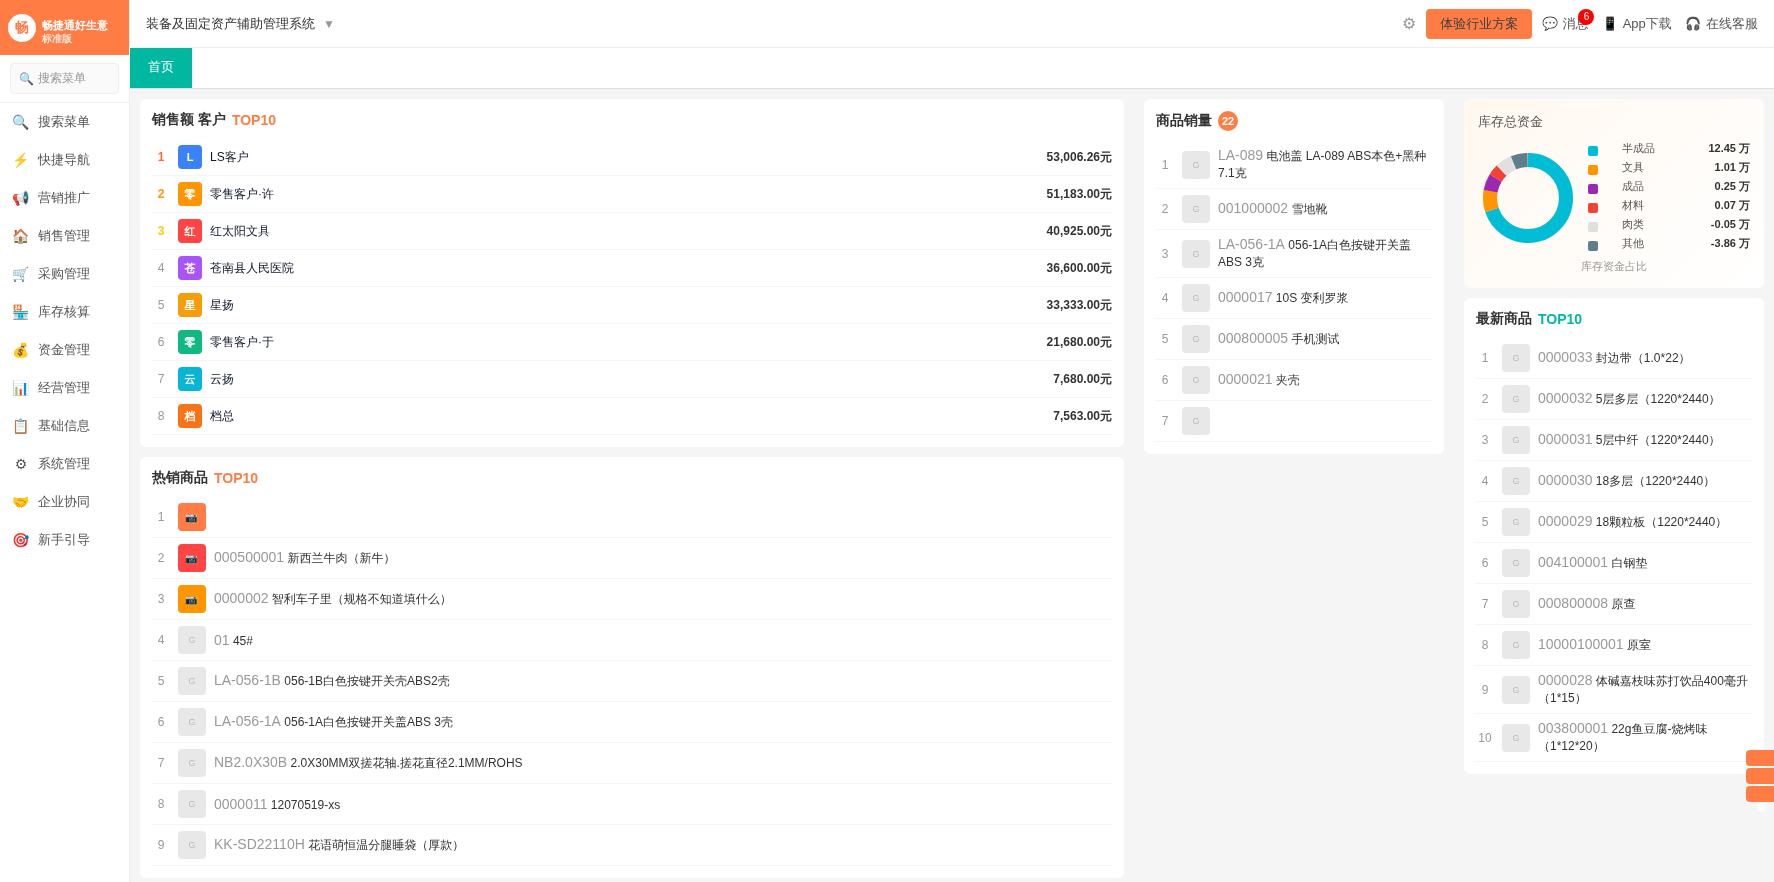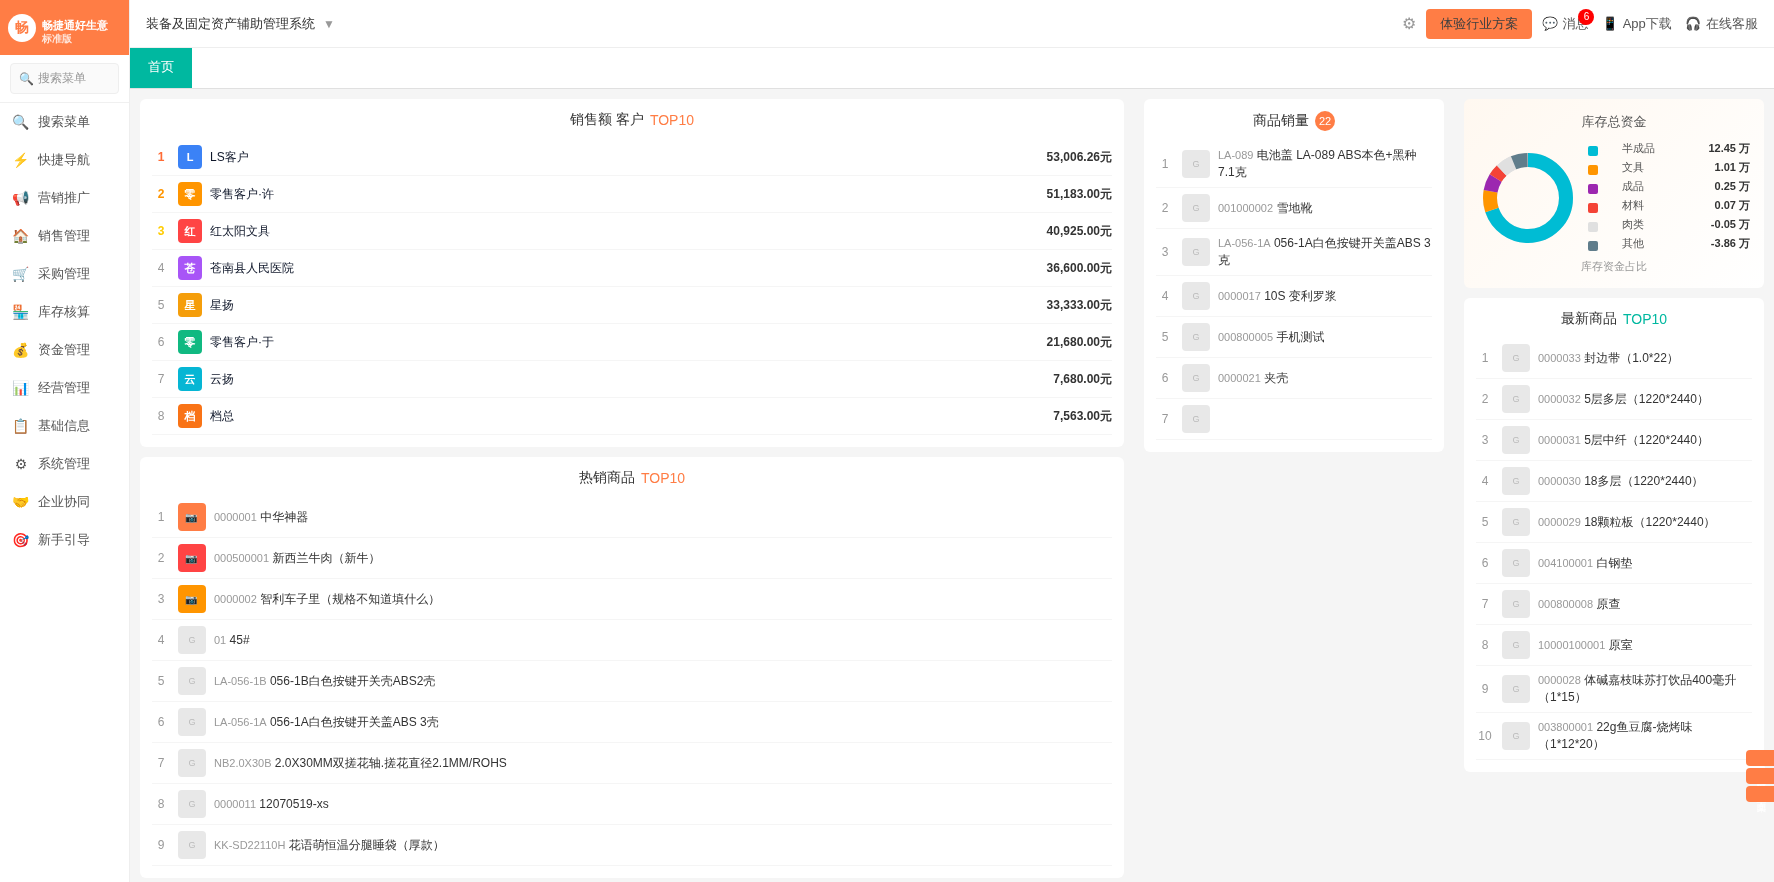--- a/index.html
+++ b/index.html
@@ -218,27 +218,26 @@
       gap: 10px;
     }
 
     .card {
       background: #fff;
       border-radius: 6px;
       padding: 12px;
     }
     .card-title {
       font-size: 14px;
-      font-weight: normal;
+      font-weight: bold;
       color: #333;
       margin-bottom: 10px;
       display: flex;
       align-items: center;
       gap: 6px;
-      justify-content: center;
     }
     .card-title .highlight { color: #ff7d45; }
     .card-title .teal { color: #00b8a0; }
 
     
     .rank-item {
       display: flex;
       align-items: center;
       padding: 6px 0;
       border-bottom: 1px solid #f5f5f5;
@@ -285,29 +284,29 @@
       border-radius: 4px;
       flex-shrink: 0;
       display: flex;
       align-items: center;
       justify-content: center;
       color: #999;
       font-size: 10px;
     }
     .product-thumb.colored { background: #ff7d45; color: #fff; }
     .product-info { flex: 1; font-size: 12px; color: #333; }
-    .product-code { color: #999; font-size: 11px; }
+    .product-code { color: #999; font-size: 14px; }
 
     
     .inventory-card {
       background: linear-gradient(135deg, #fff8f0 0%, #fff 100%);
       border-radius: 6px;
       padding: 14px;
     }
-    .inventory-total-label { font-size: 13px; color: #555; text-align: center; }
+    .inventory-total-label { font-size: 13px; color: #555; }
     .inventory-total-value { font-size: 22px; font-weight: bold; color: #333; text-align: center; }
     .inventory-total-value span { font-size: 14px; color: #999; }
 
     .donut-wrapper {
       display: flex;
       align-items: center;
       gap: 10px;
       margin-top: 10px;
     }
     .donut-chart {
@@ -524,24 +523,20 @@
 
       <div class="card">
         <div class="card-title">
           <span>热销商品</span>
           <span class="highlight">TOP10</span>
         </div>
         <div id="hot-products-bottom-list">
             <div class="product-item">
     <span class="product-rank">1</span>
     <div class="product-thumb colored" style="background:#ff7d45">📷</div>
-    <div class="product-info">
-      <span class="product-code">0000001</span>
-      <span> 中华神器</span>
-    </div>
   </div>
             <div class="product-item">
     <span class="product-rank">2</span>
     <div class="product-thumb colored" style="background:#ff4444">📷</div>
     <div class="product-info">
       <span class="product-code">000500001</span>
       <span> 新西兰牛肉（新牛）</span>
     </div>
   </div>
             <div class="product-item">

